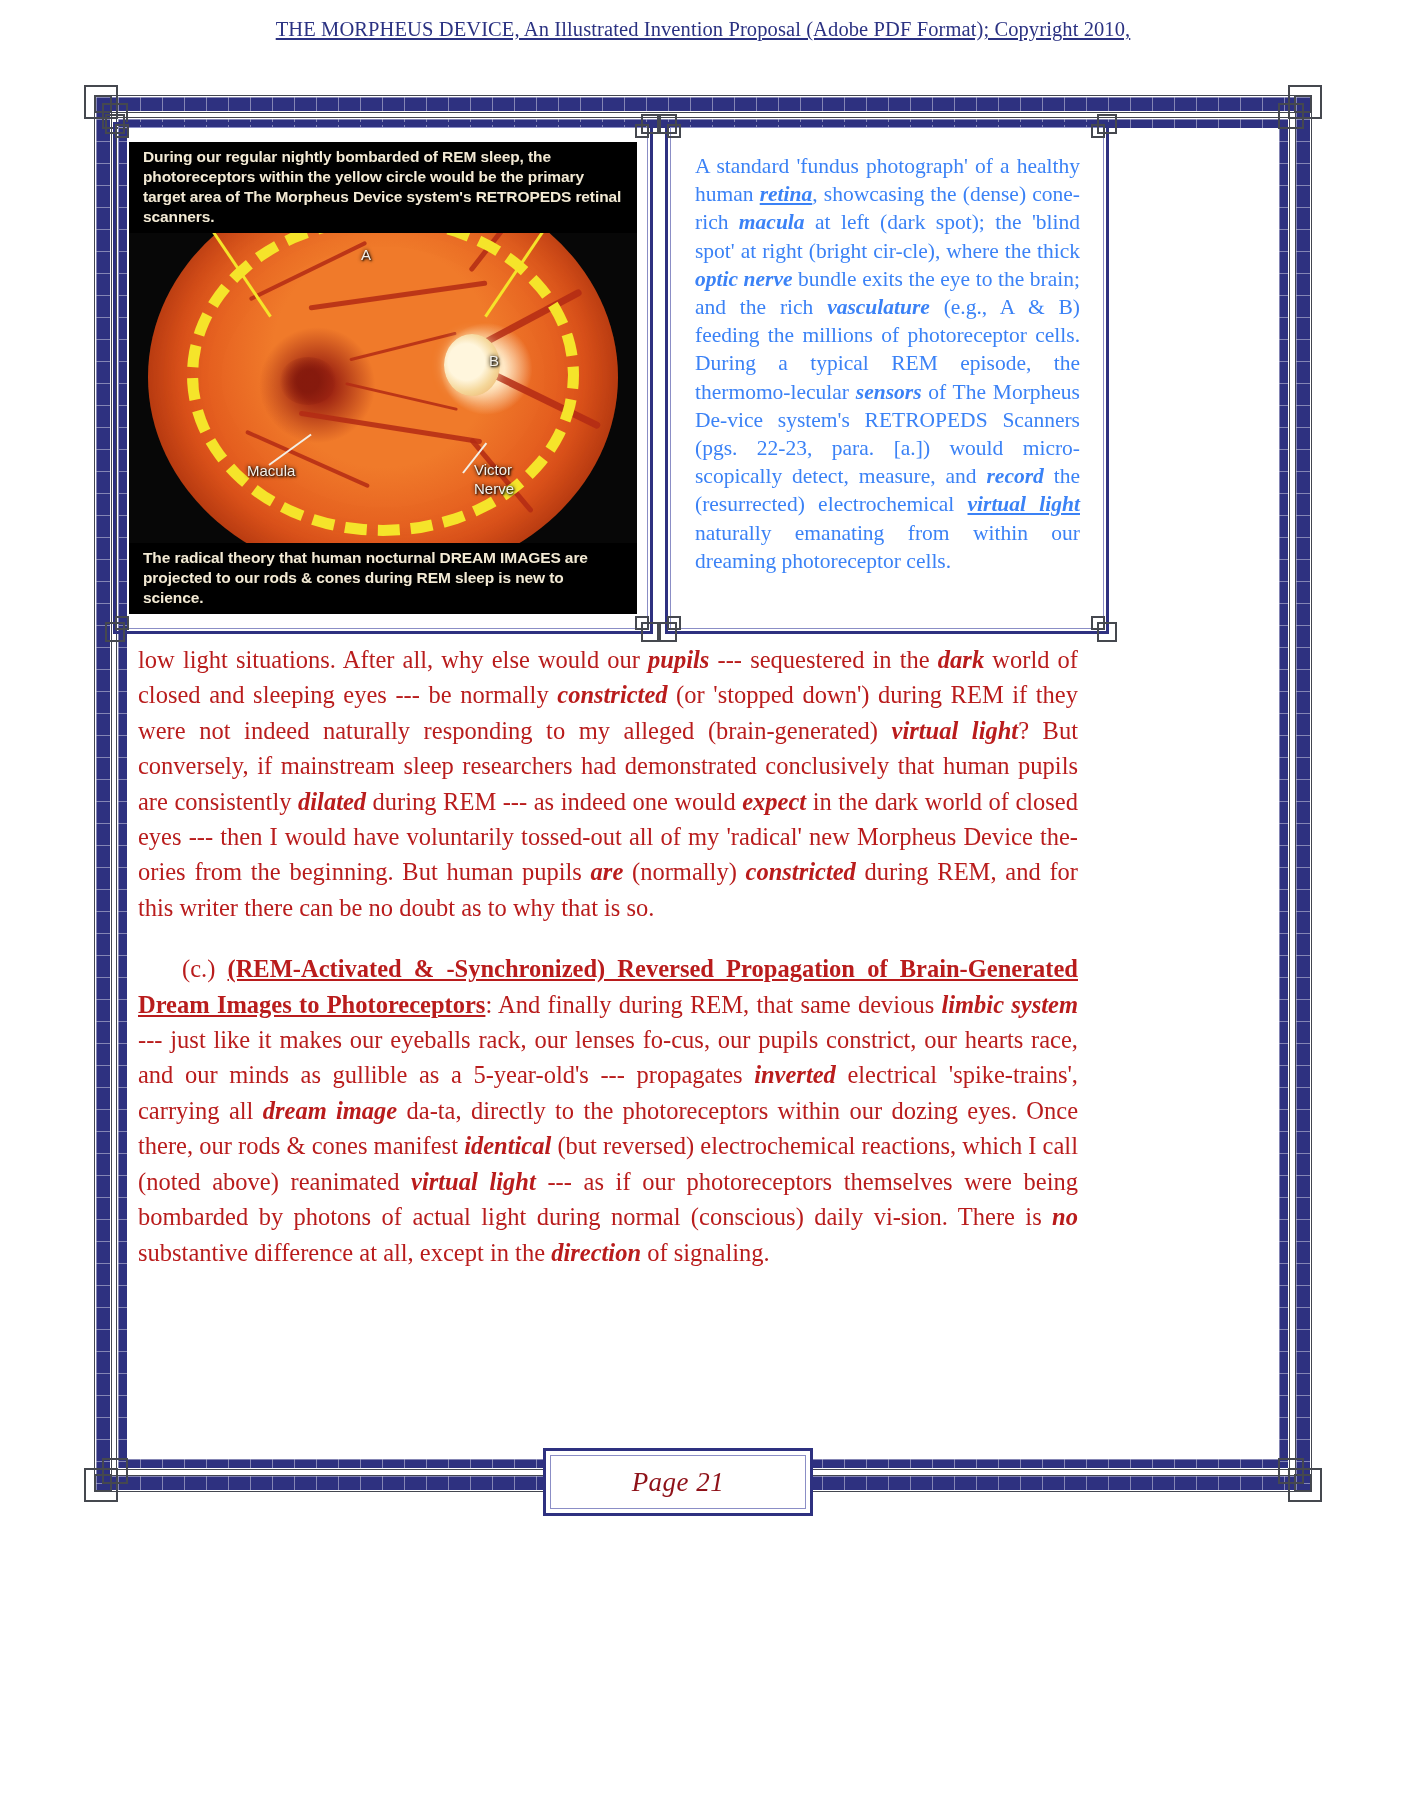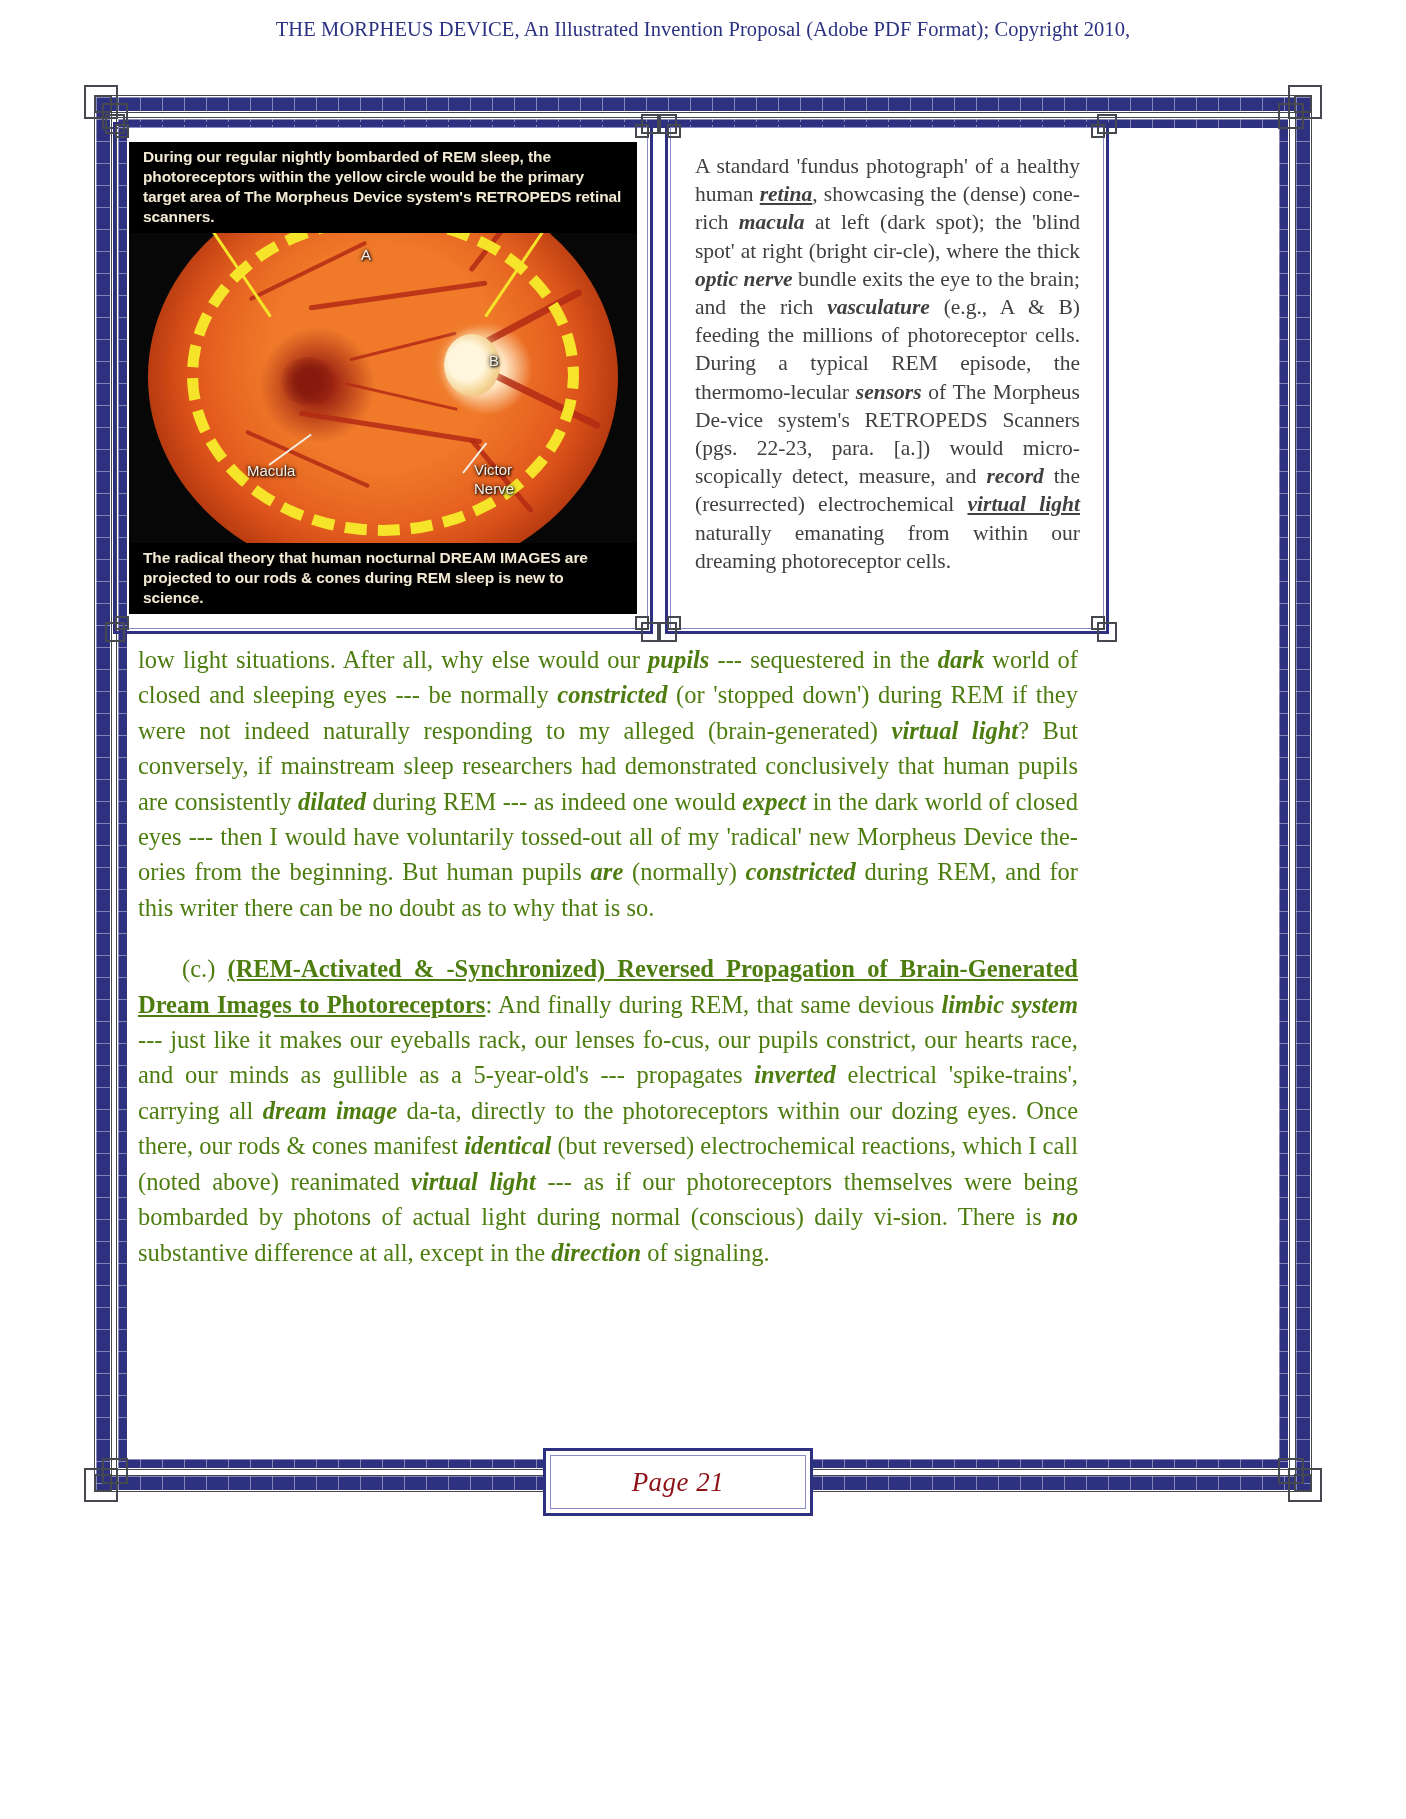--- a/index.html
+++ b/index.html
@@ -19,21 +19,21 @@
     position: absolute;
     left: 0; top: 14px;
     width: 1406px;
     text-align: center;
     color: #2b3282;
     font-family: "Liberation Serif", serif;
     font-size: 20.5px;
     line-height: 30px;
     letter-spacing: 0.1px;
   }
-  .doc-header .hl { display: block; white-space: nowrap; }
+  .doc-header .hl { display: block; white-space: nowrap; text-decoration: underline; }
 
   
   .page-frame {
     position: absolute;
     left: 82px; top: 83px;
     width: 1242px; height: 1421px;
   }
   
   .band {
     position: absolute;
@@ -168,33 +168,33 @@
   .side-frame-outer { position: absolute; inset: 0; border: 3px solid #2e3180; }
   .side-frame-mid   { position: absolute; inset: 5px; border: 1px solid #8b8ec6; }
   .side-text {
     position: absolute;
     left: 30px; top: 30px;
     width: 385px;
     font-size: 21.5px;
     line-height: 28.2px;
     text-align: justify;
     text-justify: inter-word;
-    color: #404040;
+    color: #3b82f6;
     hyphens: manual;
   }
 
   
   .body-col {
     position: absolute;
     left: 138px; top: 642px;
     width: 940px;
     font-size: 24.5px;
     line-height: 35.4px;
     text-align: justify;
-    color: #4d7c0f;
+    color: #b91c1c;
   }
   .body-col p { margin: 0 0 0 0; }
   .body-col p + p { margin-top: 26px; }
   .indent { text-indent: 44px; }
   .bi { font-weight: bold; font-style: italic; }
   .biu { font-weight: bold; font-style: italic; text-decoration: underline; }
   .bu { font-weight: bold; text-decoration: underline; }
 
   
   .page-badge {

